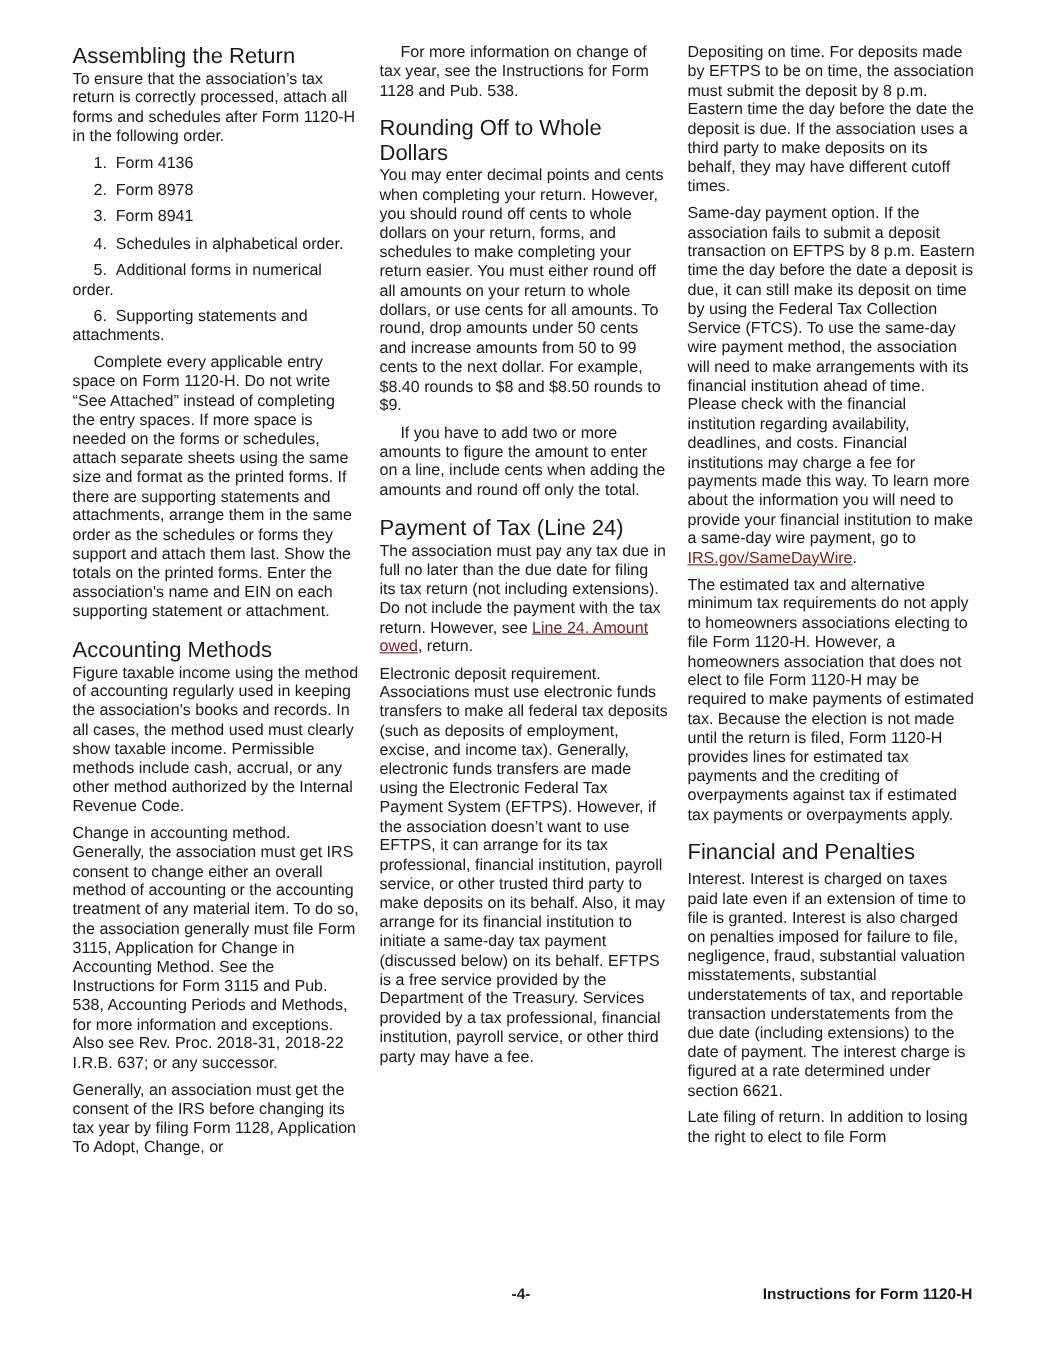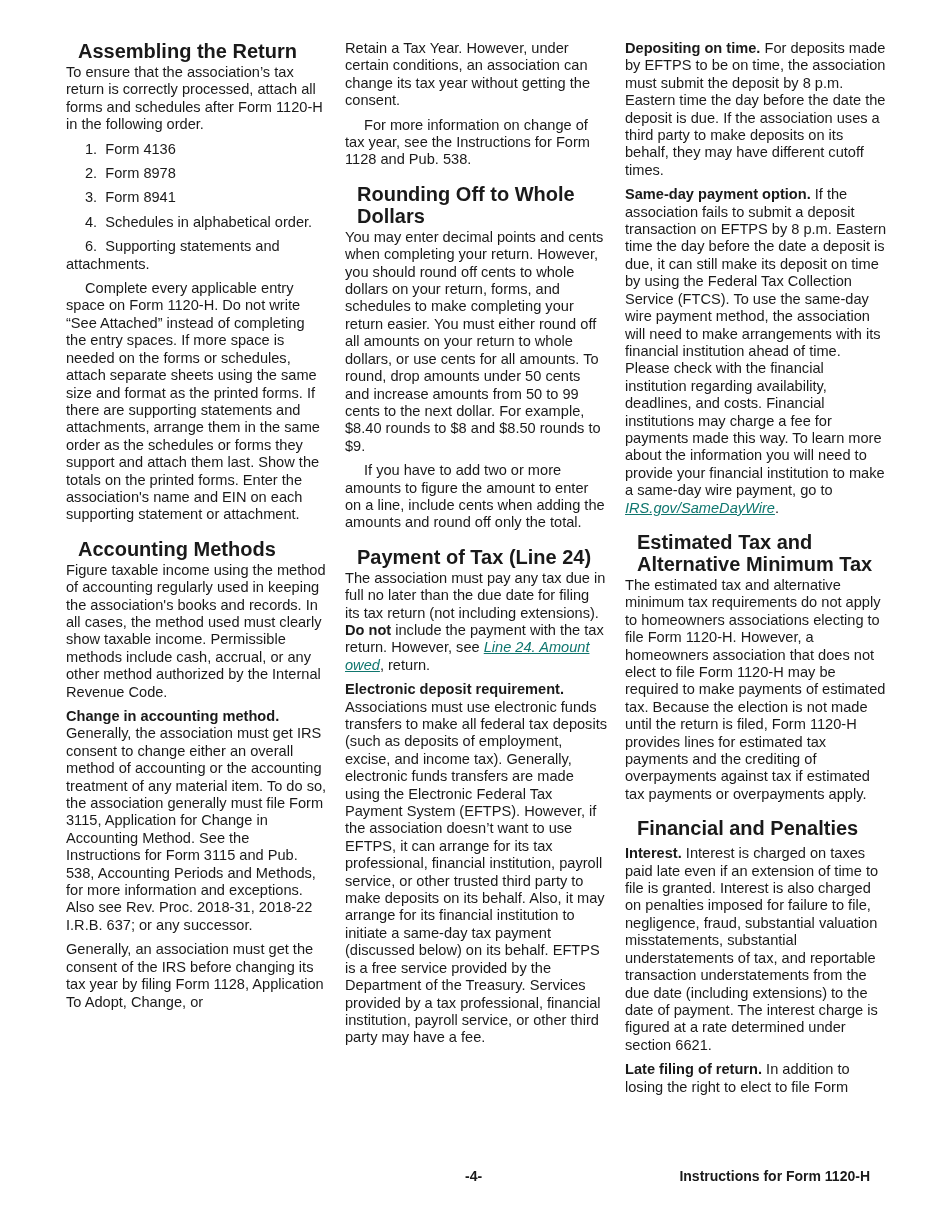--- a/index.html
+++ b/index.html
@@ -5,70 +5,69 @@
   html, body { margin: 0; padding: 0; background: #ffffff; }
   body {
     width: 950px; height: 1230px; position: relative; overflow: hidden;
     font-family: "Liberation Sans", sans-serif; color: #1a1a1a;
   }
   .col { position: absolute; top: 40px; width: 262px; font-size: 14.6px; line-height: 17.4px; }
   .col1 { left: 66px; }
   .col2 { left: 345px; width: 262px; }
   .col3 { left: 625px; width: 264px; }
   h2 {
-    font-size: 20px; line-height: 22px; font-weight: bold; margin: 0 0 2px 12px; color: #1a1a1a;
+    font-size: 20px; line-height: 22px; font-weight: normal; margin: 0 0 2px 0; color: #1a1a1a;
   }
   h2.gap { margin-top: 14px; }
   p { margin: 0 0 7px 0; }
   p.indent { text-indent: 19px; }
   .li { margin: 0 0 7px 0; text-indent: 19px; }
-  b { font-weight: bold; }
-  a { color: #0f766e; font-style: italic; text-decoration: underline; }
+  b { font-weight: normal; }
+  a { color: #7f1d1d; text-decoration: underline; }
   .footer { position: absolute; top: 1168px; font-size: 14px; font-weight: bold; }
   .footer-page { left: 465px; }
-  .footer-title { right: 80px; }
+  .footer-title { right: 66px; }
 </style>
 </head>
 <body>
 
 <div class="col col1">
   <h2>Assembling the Return</h2>
   <p>To ensure that the association’s tax return is correctly processed, attach all forms and schedules after Form 1120-H in the following order.</p>
   <div class="li"><span>1.</span>&nbsp;&nbsp;<span>Form 4136</span></div>
   <div class="li"><span>2.</span>&nbsp;&nbsp;<span>Form 8978</span></div>
   <div class="li"><span>3.</span>&nbsp;&nbsp;<span>Form 8941</span></div>
   <div class="li"><span>4.</span>&nbsp;&nbsp;<span>Schedules in alphabetical order.</span></div>
+  <div class="li"><span>5.</span>&nbsp;&nbsp;<span>Additional forms in numerical order.</span></div>
   <div class="li"><span>6.</span>&nbsp;&nbsp;<span>Supporting statements and attachments.</span></div>
   <p class="indent">Complete every applicable entry space on Form 1120-H. Do not write “See Attached” instead of completing the entry spaces. If more space is needed on the forms or schedules, attach separate sheets using the same size and format as the printed forms. If there are supporting statements and attachments, arrange them in the same order as the schedules or forms they support and attach them last. Show the totals on the printed forms. Enter the association's name and EIN on each supporting statement or attachment.</p>
 
   <h2 class="gap">Accounting Methods</h2>
   <p>Figure taxable income using the method of accounting regularly used in keeping the association's books and records. In all cases, the method used must clearly show taxable income. Permissible methods include cash, accrual, or any other method authorized by the Internal Revenue Code.</p>
   <p><b>Change in accounting method.</b><br><span>Generally, the association must get IRS consent to change either an overall method of accounting or the accounting treatment of any material item. To do so, the association generally must file Form 3115, Application for Change in Accounting Method. See the Instructions for Form 3115 and Pub. 538, Accounting Periods and Methods, for more information and exceptions. Also see Rev. Proc. 2018-31, 2018-22 I.R.B. 637; or any successor.</span></p>
 
   <p>Generally, an association must get the consent of the IRS before changing its tax year by filing Form 1128, Application To Adopt, Change, or</p>
 </div>
 
 <div class="col col2">
-  <p>Retain a Tax Year. However, under certain conditions, an association can change its tax year without getting the consent.</p>
   <p class="indent">For more information on change of tax year, see the Instructions for Form 1128 and Pub. 538.</p>
 
   <h2 class="gap">Rounding Off to Whole Dollars</h2>
   <p>You may enter decimal points and cents when completing your return. However, you should round off cents to whole dollars on your return, forms, and schedules to make completing your return easier. You must either round off all amounts on your return to whole dollars, or use cents for all amounts. To round, drop amounts under 50 cents and increase amounts from 50 to 99 cents to the next dollar. For example, $8.40 rounds to $8 and $8.50 rounds to $9.</p>
   <p class="indent">If you have to add two or more amounts to figure the amount to enter on a line, include cents when adding the amounts and round off only the total.</p>
 
   <h2 class="gap">Payment of Tax (Line 24)</h2>
   <p><span>The association must pay any tax due in full no later than the due date for filing its tax return (not including extensions). </span><b>Do not</b><span> include the payment with the tax return. However, see </span><a>Line 24. Amount owed</a><span>, return.</span></p>
   <p><b>Electronic deposit requirement.</b><br><span>Associations must use electronic funds transfers to make all federal tax deposits (such as deposits of employment, excise, and income tax). Generally, electronic funds transfers are made using the Electronic Federal Tax Payment System (EFTPS). However, if the association doesn’t want to use EFTPS, it can arrange for its tax professional, financial institution, payroll service, or other trusted third party to make deposits on its behalf. Also, it may arrange for its financial institution to initiate a same-day tax payment (discussed below) on its behalf. EFTPS is a free service provided by the Department of the Treasury. Services provided by a tax professional, financial institution, payroll service, or other third party may have a fee.</span></p>
 </div>
 
 <div class="col col3">
   <p><b>Depositing on time.</b><span> For deposits made by EFTPS to be on time, the association must submit the deposit by 8 p.m. Eastern time the day before the date the deposit is due. If the association uses a third party to make deposits on its behalf, they may have different cutoff times.</span></p>
   <p><b>Same-day payment option.</b><span> If the association fails to submit a deposit transaction on EFTPS by 8 p.m. Eastern time the day before the date a deposit is due, it can still make its deposit on time by using the Federal Tax Collection Service (FTCS). To use the same-day wire payment method, the association will need to make arrangements with its financial institution ahead of time. Please check with the financial institution regarding availability, deadlines, and costs. Financial institutions may charge a fee for payments made this way. To learn more about the information you will need to provide your financial institution to make a same-day wire payment, go to </span><a>IRS.gov/SameDayWire</a><span>.</span></p>
 
-  <h2 class="gap">Estimated Tax and Alternative Minimum Tax</h2>
   <p>The estimated tax and alternative minimum tax requirements do not apply to homeowners associations electing to file Form 1120-H. However, a homeowners association that does not elect to file Form 1120-H may be required to make payments of estimated tax. Because the election is not made until the return is filed, Form 1120-H provides lines for estimated tax payments and the crediting of overpayments against tax if estimated tax payments or overpayments apply.</p>
 
   <h2 class="gap" style="margin-bottom:6px;">Financial and Penalties</h2>
   <p><b>Interest.</b><span> Interest is charged on taxes paid late even if an extension of time to file is granted. Interest is also charged on penalties imposed for failure to file, negligence, fraud, substantial valuation misstatements, substantial understatements of tax, and reportable transaction understatements from the due date (including extensions) to the date of payment. The interest charge is figured at a rate determined under section 6621.</span></p>
   <p><b>Late filing of return.</b><span> In addition to losing the right to elect to file Form</span></p>
 </div>
 
 <div class="footer footer-page">-4-</div>
 <div class="footer footer-title">Instructions for Form 1120-H</div>
 

